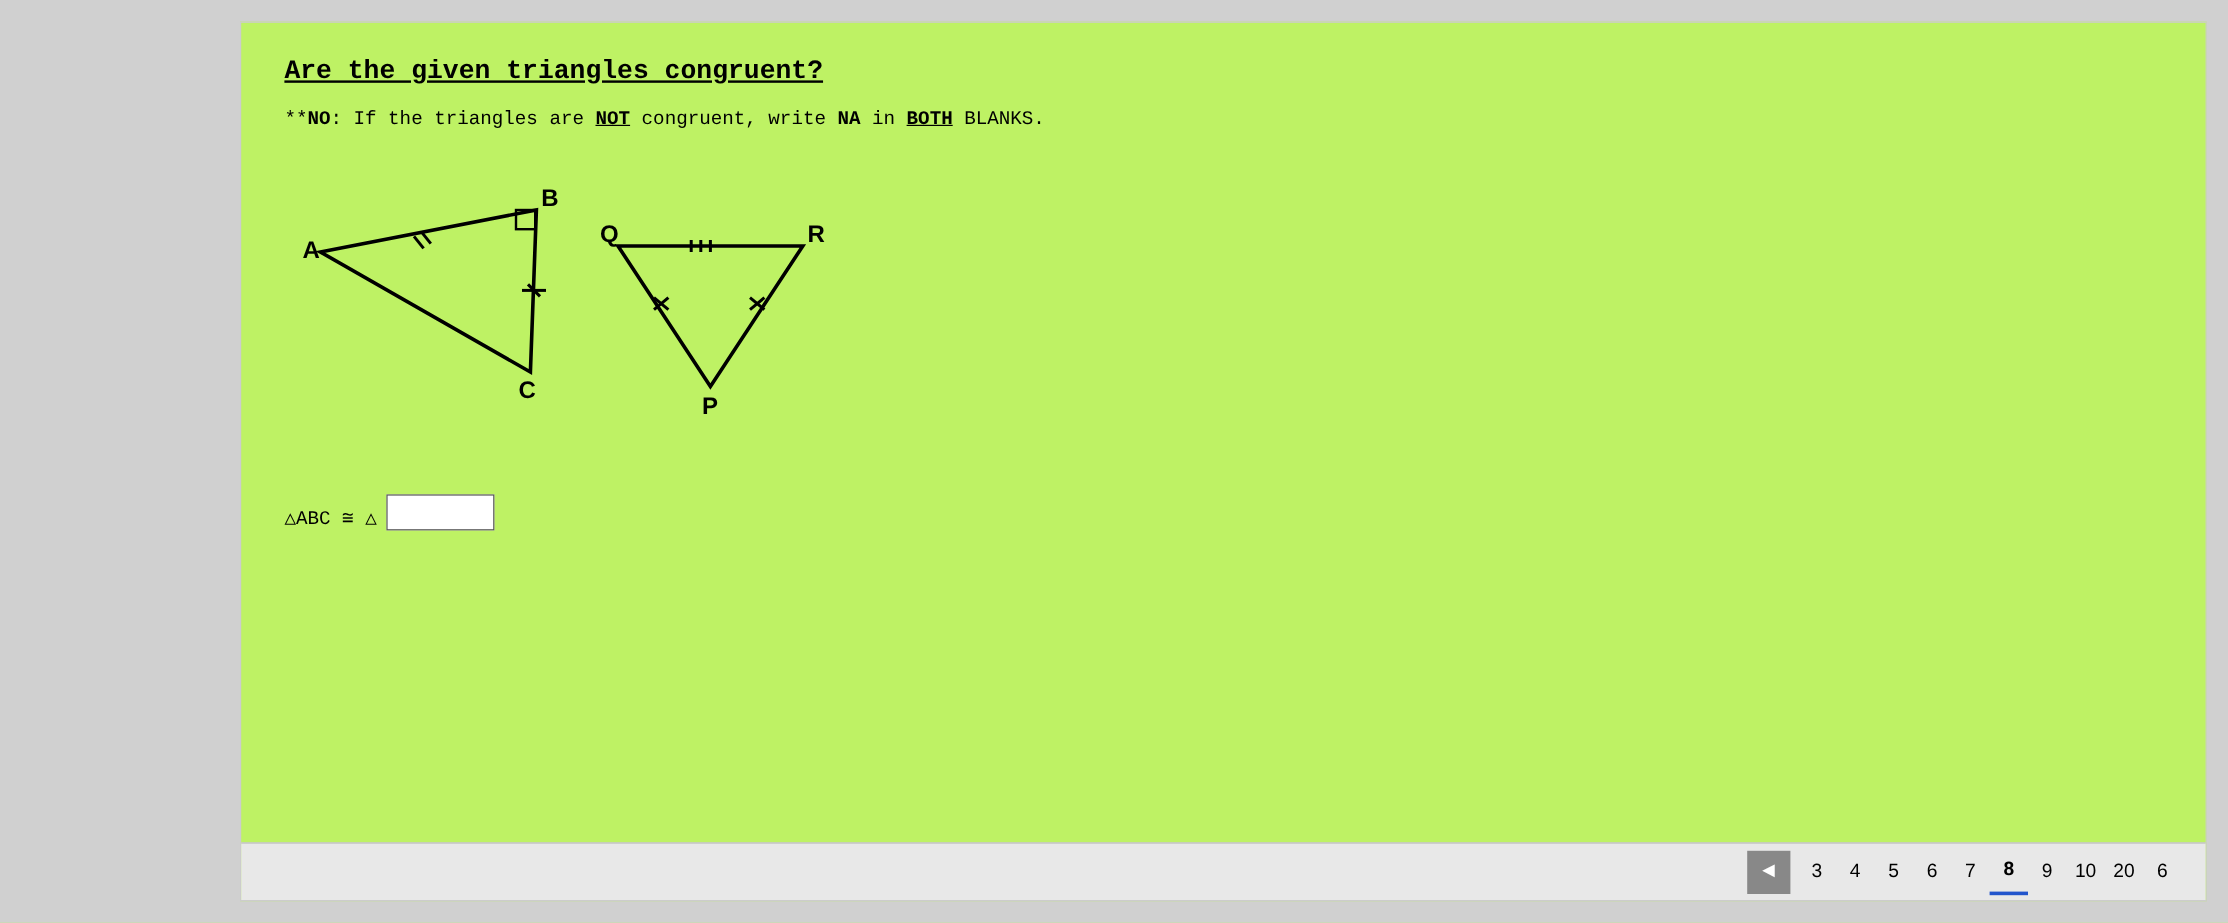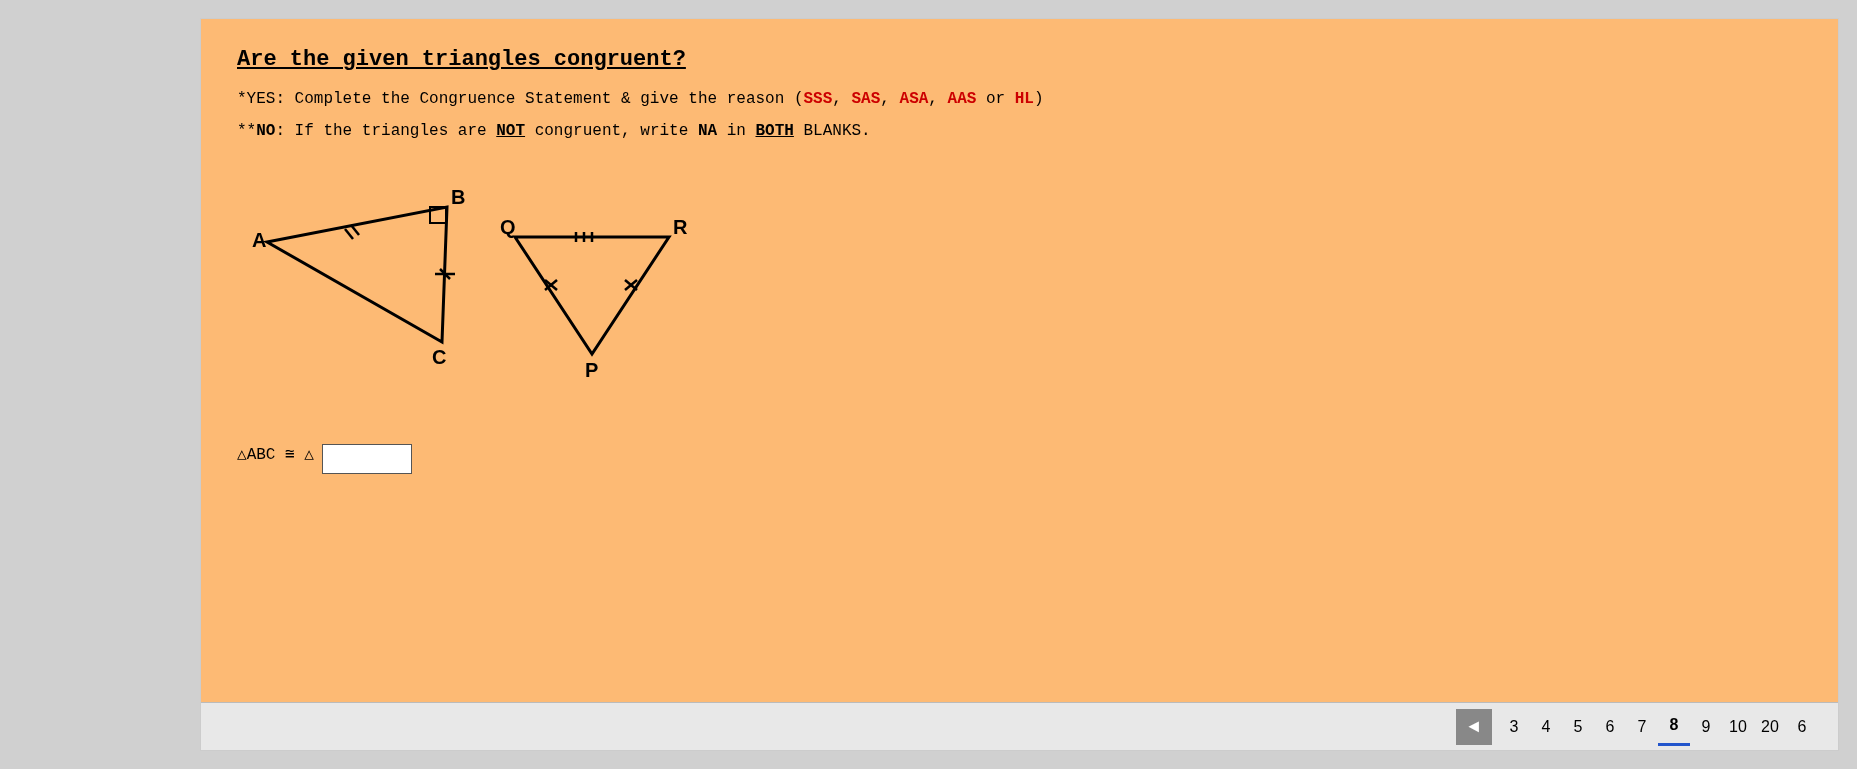--- a/index.html
+++ b/index.html
@@ -8,21 +8,21 @@
       background: #d0d0d0;
       font-family: 'Courier New', Courier, monospace;
       width: 1857px;
       height: 769px;
       overflow: hidden;
       display: flex;
       align-items: stretch;
     }
 
     .main-content {
-      background: #fdba74;
+      background: #bef264;
       margin: 18px 18px 18px 200px;
       flex: 1;
       padding: 28px 36px 20px 36px;
       border: 1px solid #ccc;
       position: relative;
       display: flex;
       flex-direction: column;
     }
 
     .title {
@@ -63,21 +63,21 @@
 
     .answer-section {
       display: flex;
       flex-direction: column;
       gap: 18px;
       margin-top: 8px;
     }
 
     .answer-row {
       display: flex;
-      align-items: flex-start;
+      align-items: flex-end;
       gap: 8px;
       font-size: 16px;
     }
 
     .answer-input {
       width: 90px;
       height: 30px;
       border: 1px solid #555;
       font-size: 15px;
       padding: 2px 4px;
@@ -129,23 +129,20 @@
       border-bottom: 3px solid #2255cc;
     }
   </style>
 </head>
 <body>
 
 <div class="main-content">
 
   <div class="title">Are the given triangles congruent?</div>
 
-  <div class="instruction-yes">
-    <span>*YES: Complete the Congruence Statement &amp; give the reason (</span><span class="red bold">SSS</span><span>, </span><span class="red bold">SAS</span><span>, </span><span class="red bold">ASA</span><span>, </span><span class="red bold">AAS</span><span> or </span><span class="red bold">HL</span><span>)</span>
-  </div>
 
   <div class="instruction-no">
     <span>**</span><span class="bold">NO</span><span>: If the triangles are </span><span class="bold underline">NOT</span><span> congruent, write </span><span class="bold">NA</span><span> in </span><span class="bold underline">BOTH</span><span> BLANKS.</span>
   </div>
 
   <div class="diagram-area">
     <svg class="triangles" viewBox="0 0 500 240">
 
       <polygon points="30,70 210,35 205,170" fill="none" stroke="#000" stroke-width="3"></polygon>
 

